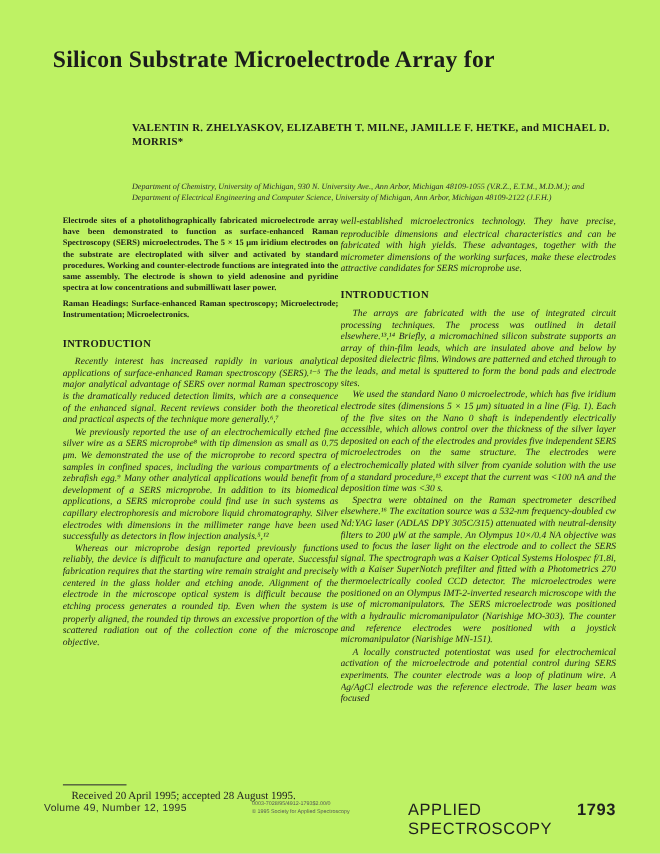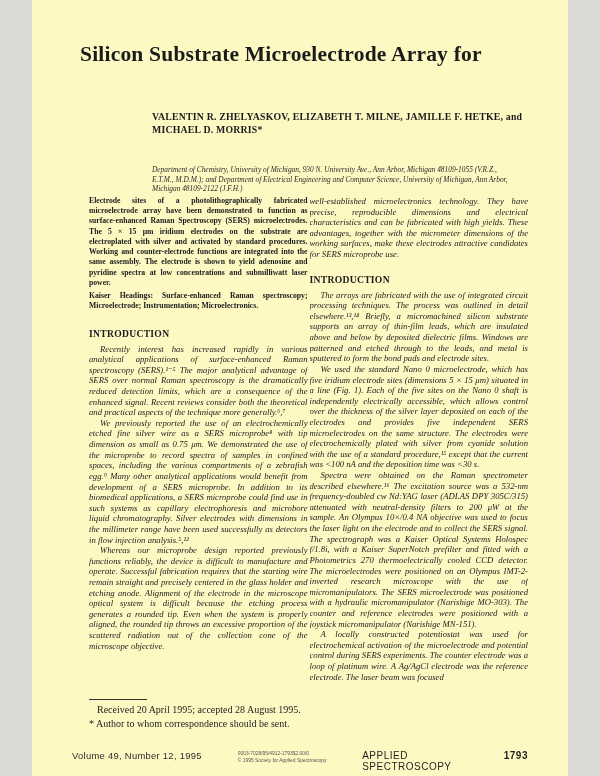--- a/index.html
+++ b/index.html
@@ -1,21 +1,21 @@
 <!DOCTYPE html>
 <html><head>
 <meta charset="utf-8">
 <style>
   html, body { margin: 0; padding: 0; background: #d9d9d6; }
   .page {
     position: relative;
-    width: 536px;
+    width: 600px;
     height: 776px;
     margin: 0 auto;
-    background: #fef9c3;
+    background: #bef264;
     color: #1b1b1b;
     font-family: "Liberation Serif", "DejaVu Serif", serif;
     overflow: hidden;
     box-sizing: border-box;
   }
   .title {
     position: absolute;
     top: 42px;
     left: 48px;
     right: 60px;
@@ -95,21 +95,21 @@
   .fn-rule {
     width: 58px;
     border-top: 1px solid #333;
     margin-bottom: 3px;
   }
   .fn-received { text-indent: 8px; }
   .pagefoot {
     position: absolute;
     left: 40px;
     right: 40px;
-    bottom: 4px;
+    bottom: 14px;
     display: flex;
     justify-content: space-between;
     align-items: flex-start;
     font-family: "Liberation Sans", "DejaVu Sans", sans-serif;
   }
   .foot-left {
     font-size: 9.4px;
     color: #2c2c2c;
     letter-spacing: 0.3px;
     width: 200px;
@@ -119,53 +119,52 @@
     line-height: 1.5;
     color: #555;
     width: 150px;
     text-align: left;
   }
   .foot-right {
     width: 200px;
     display: flex;
     justify-content: flex-end;
     gap: 18px;
-    font-size: 10px;
+    font-size: 15px;
     letter-spacing: 0.5px;
     color: #1f1f1f;
   }
   .pageno { font-weight: bold; }
 </style>
 </head>
 <body>
 
 <div class="page">
 
   <h1 class="title"><span>Silicon Substrate Microelectrode Array for</span><br></h1>
 
   <div class="authors">VALENTIN R. ZHELYASKOV, ELIZABETH T. MILNE, JAMILLE F. HETKE, and MICHAEL D. MORRIS*</div>
 
   <div class="affiliation">Department of Chemistry, University of Michigan, 930 N. University Ave., Ann Arbor, Michigan 48109-1055 (V.R.Z., E.T.M., M.D.M.); and Department of Electrical Engineering and Computer Science, University of Michigan, Ann Arbor, Michigan 48109-2122 (J.F.H.)</div>
 
   <div class="columns">
 
     <div class="col">
       <p class="abstract">Electrode sites of a photolithographically fabricated microelectrode array have been demonstrated to function as surface-enhanced Raman Spectroscopy (SERS) microelectrodes. The 5 × 15 μm iridium electrodes on the substrate are electroplated with silver and activated by standard procedures. Working and counter-electrode functions are integrated into the same assembly. The electrode is shown to yield adenosine and pyridine spectra at low concentrations and submilliwatt laser power.</p>
-      <p class="abstract index"><span>Kaiser Headings:</span> <span>Surface-enhanced Raman spectroscopy; Microelectrode; Instrumentation; Microelectronics.</span></p>
+      <p class="abstract index"><span>Raman Headings:</span> <span>Surface-enhanced Raman spectroscopy; Microelectrode; Instrumentation; Microelectronics.</span></p>
 
       <h2 class="section-heading intro-gap">INTRODUCTION</h2>
 
       <p class="body-par indent">Recently interest has increased rapidly in various analytical applications of surface-enhanced Raman spectroscopy (SERS).¹⁻⁵ The major analytical advantage of SERS over normal Raman spectroscopy is the dramatically reduced detection limits, which are a consequence of the enhanced signal. Recent reviews consider both the theoretical and practical aspects of the technique more generally.⁶,⁷</p>
       <p class="body-par indent">We previously reported the use of an electrochemically etched fine silver wire as a SERS microprobe⁸ with tip dimension as small as 0.75 μm. We demonstrated the use of the microprobe to record spectra of samples in confined spaces, including the various compartments of a zebrafish egg.⁹ Many other analytical applications would benefit from development of a SERS microprobe. In addition to its biomedical applications, a SERS microprobe could find use in such systems as capillary electrophoresis and microbore liquid chromatography. Silver electrodes with dimensions in the millimeter range have been used successfully as detectors in flow injection analysis.⁵,¹²</p>
       <p class="body-par indent">Whereas our microprobe design reported previously functions reliably, the device is difficult to manufacture and operate. Successful fabrication requires that the starting wire remain straight and precisely centered in the glass holder and etching anode. Alignment of the electrode in the microscope optical system is difficult because the etching process generates a rounded tip. Even when the system is properly aligned, the rounded tip throws an excessive proportion of the scattered radiation out of the collection cone of the microscope objective.</p>
 
       <div class="footnote">
         <div class="fn-rule"></div>
         <div class="fn-received">Received 20 April 1995; accepted 28 August 1995.</div>
-        <div>* Author to whom correspondence should be sent.</div>
       </div>
     </div>
 
     <div class="col">
       <p class="body-par">well-established microelectronics technology. They have precise, reproducible dimensions and electrical characteristics and can be fabricated with high yields. These advantages, together with the micrometer dimensions of the working surfaces, make these electrodes attractive candidates for SERS microprobe use.</p>
 
       <h2 class="section-heading exp-gap">INTRODUCTION</h2>
 
       <p class="body-par indent">The arrays are fabricated with the use of integrated circuit processing techniques. The process was outlined in detail elsewhere.¹³,¹⁴ Briefly, a micromachined silicon substrate supports an array of thin-film leads, which are insulated above and below by deposited dielectric films. Windows are patterned and etched through to the leads, and metal is sputtered to form the bond pads and electrode sites.</p>
       <p class="body-par indent">We used the standard Nano 0 microelectrode, which has five iridium electrode sites (dimensions 5 × 15 μm) situated in a line (Fig. 1). Each of the five sites on the Nano 0 shaft is independently electrically accessible, which allows control over the thickness of the silver layer deposited on each of the electrodes and provides five independent SERS microelectrodes on the same structure. The electrodes were electrochemically plated with silver from cyanide solution with the use of a standard procedure,¹⁵ except that the current was &lt;100 nA and the deposition time was &lt;30 s.</p>

